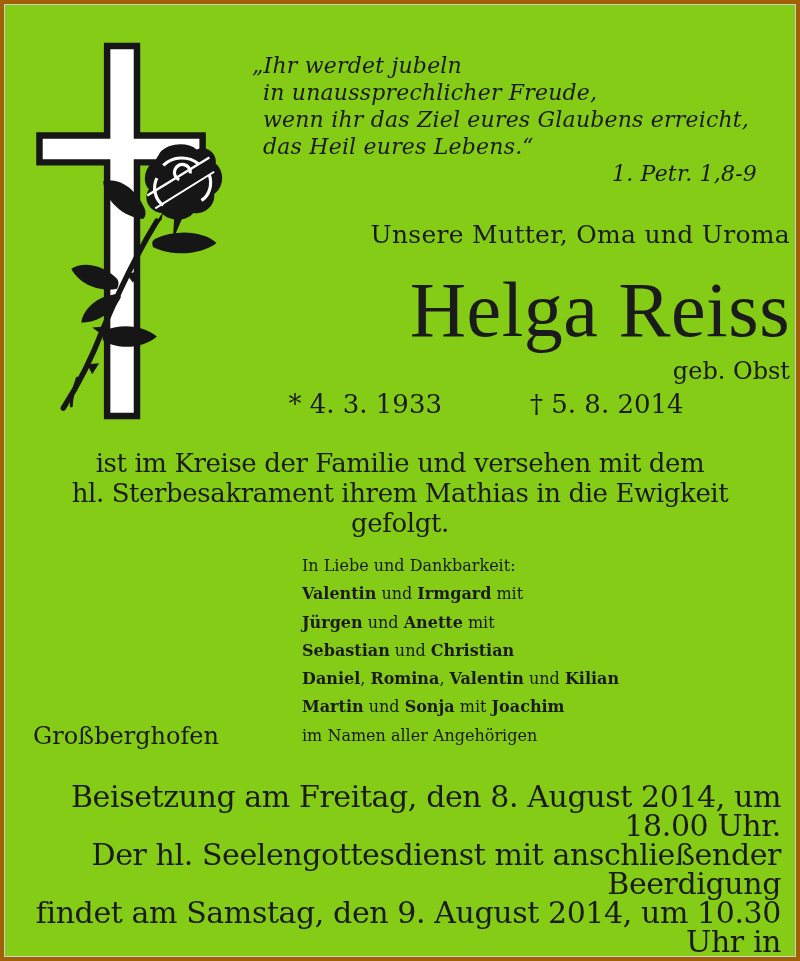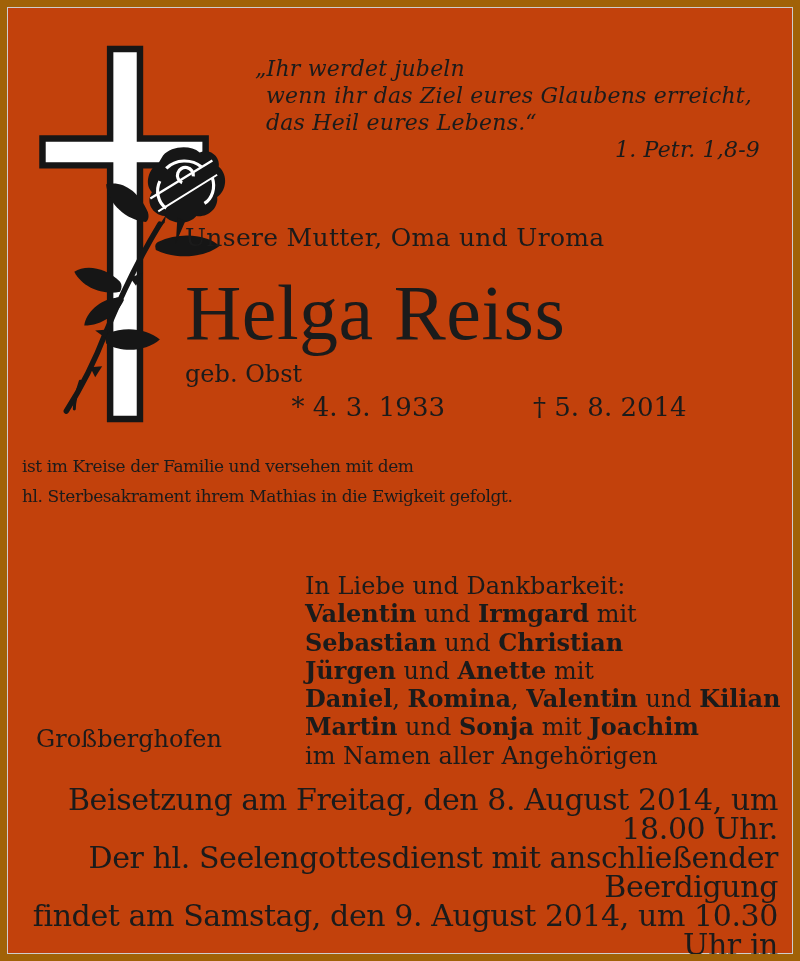--- a/index.html
+++ b/index.html
@@ -5,22 +5,22 @@
   html, body {
     margin: 0;
     padding: 0;
     background: #ffffff;
   }
   .page {
     position: relative;
     width: 800px;
     height: 961px;
     box-sizing: border-box;
-    background: #c2410c;
-    border: 7px solid #a16207;
+    background: #84cc16;
+    border: 4px solid #a16207;
     overflow: hidden;
     color: #1b1b1b;
     font-family: "DejaVu Serif", serif;
   }
   .inner {
     position: absolute;
     inset: 0;
     border: 1px solid #cfcdcd;
   }
   
@@ -50,21 +50,21 @@
   .quote .attribution {
     text-align: right;
   }
 
   
   .header-col {
     position: absolute;
     left: 177px;
     top: 215px;
     width: 608px;
-    text-align: left;
+    text-align: right;
   }
   .relation {
     font-size: 25px;
     line-height: 30px;
     letter-spacing: 0.3px;
   }
   .name {
     margin: 20px 0 7px 0;
     font-family: "Liberation Serif", serif;
     font-weight: 400;
@@ -85,42 +85,42 @@
     gap: 88px;
     white-space: nowrap;
   }
 
   
   .passage {
     position: absolute;
     left: 14px;
     right: 14px;
     top: 443px;
-    text-align: left;
-    font-size: 17px;
+    text-align: center;
+    font-size: 26px;
     line-height: 30px;
     letter-spacing: -0.4px;
   }
   .funeral {
     position: absolute;
     left: 14px;
     right: 14px;
     top: 777px;
     text-align: right;
     font-size: 30px;
     line-height: 29px;
     letter-spacing: -0.4px;
   }
 
   
   .mourners {
     position: absolute;
     left: 297px;
-    top: 564px;
-    font-size: 24px;
+    top: 547px;
+    font-size: 16px;
     line-height: 28.3px;
     white-space: nowrap;
   }
   .mourners b { font-weight: 700; }
 
   .place {
     position: absolute;
     left: 28px;
     top: 717px;
     font-size: 24px;
@@ -160,20 +160,21 @@
           <path d="M186 134 C190 146 186 160 176 166" fill="none" stroke="#ffffff" stroke-width="4"></path>
           <path d="M120 138 C114 150 118 166 128 172" fill="none" stroke="#ffffff" stroke-width="4"></path>
           <path d="M108 160 L186 112" stroke="#ffffff" stroke-width="3" fill="none"></path>
           <path d="M118 176 L192 130" stroke="#ffffff" stroke-width="2.5" fill="none"></path>
         </g>
       </svg>
     </figure>
 
     <div class="quote">
       <div class="ql first">„Ihr werdet jubeln</div>
+      <div class="ql">in unaussprechlicher Freude,</div>
       <div class="ql">wenn ihr das Ziel eures Glaubens erreicht,</div>
       <div class="ql">das Heil eures Lebens.“</div>
       <div class="attribution">1. Petr. 1,8-9</div>
     </div>
 
     <div class="header-col">
       <div class="relation">Unsere Mutter, Oma und Uroma</div>
       <h1 class="name">Helga Reiss</h1>
       <div class="maiden">geb. Obst</div>
       <div class="dates">
@@ -183,22 +184,22 @@
     </div>
 
     <div class="passage">
       <div>ist im Kreise der Familie und versehen mit dem</div>
       <div>hl. Sterbesakrament ihrem Mathias in die Ewigkeit gefolgt.</div>
     </div>
 
     <div class="mourners">
       <div>In Liebe und Dankbarkeit:</div>
       <div><b>Valentin</b><span> und </span><b>Irmgard</b><span> mit</span></div>
+      <div><b>Jürgen</b><span> und </span><b>Anette</b><span> mit</span></div>
       <div><b>Sebastian</b><span> und </span><b>Christian</b></div>
-      <div><b>Jürgen</b><span> und </span><b>Anette</b><span> mit</span></div>
       <div><b>Daniel</b><span>, </span><b>Romina</b><span>, </span><b>Valentin</b><span> und </span><b>Kilian</b></div>
       <div><b>Martin</b><span> und </span><b>Sonja</b><span> mit </span><b>Joachim</b></div>
       <div>im Namen aller Angehörigen</div>
     </div>
 
     <div class="place">Großberghofen</div>
 
     <div class="funeral">
       <div>Beisetzung am Freitag, den 8. August 2014, um 18.00 Uhr.</div>
       <div>Der hl. Seelengottesdienst mit anschließender Beerdigung</div>

